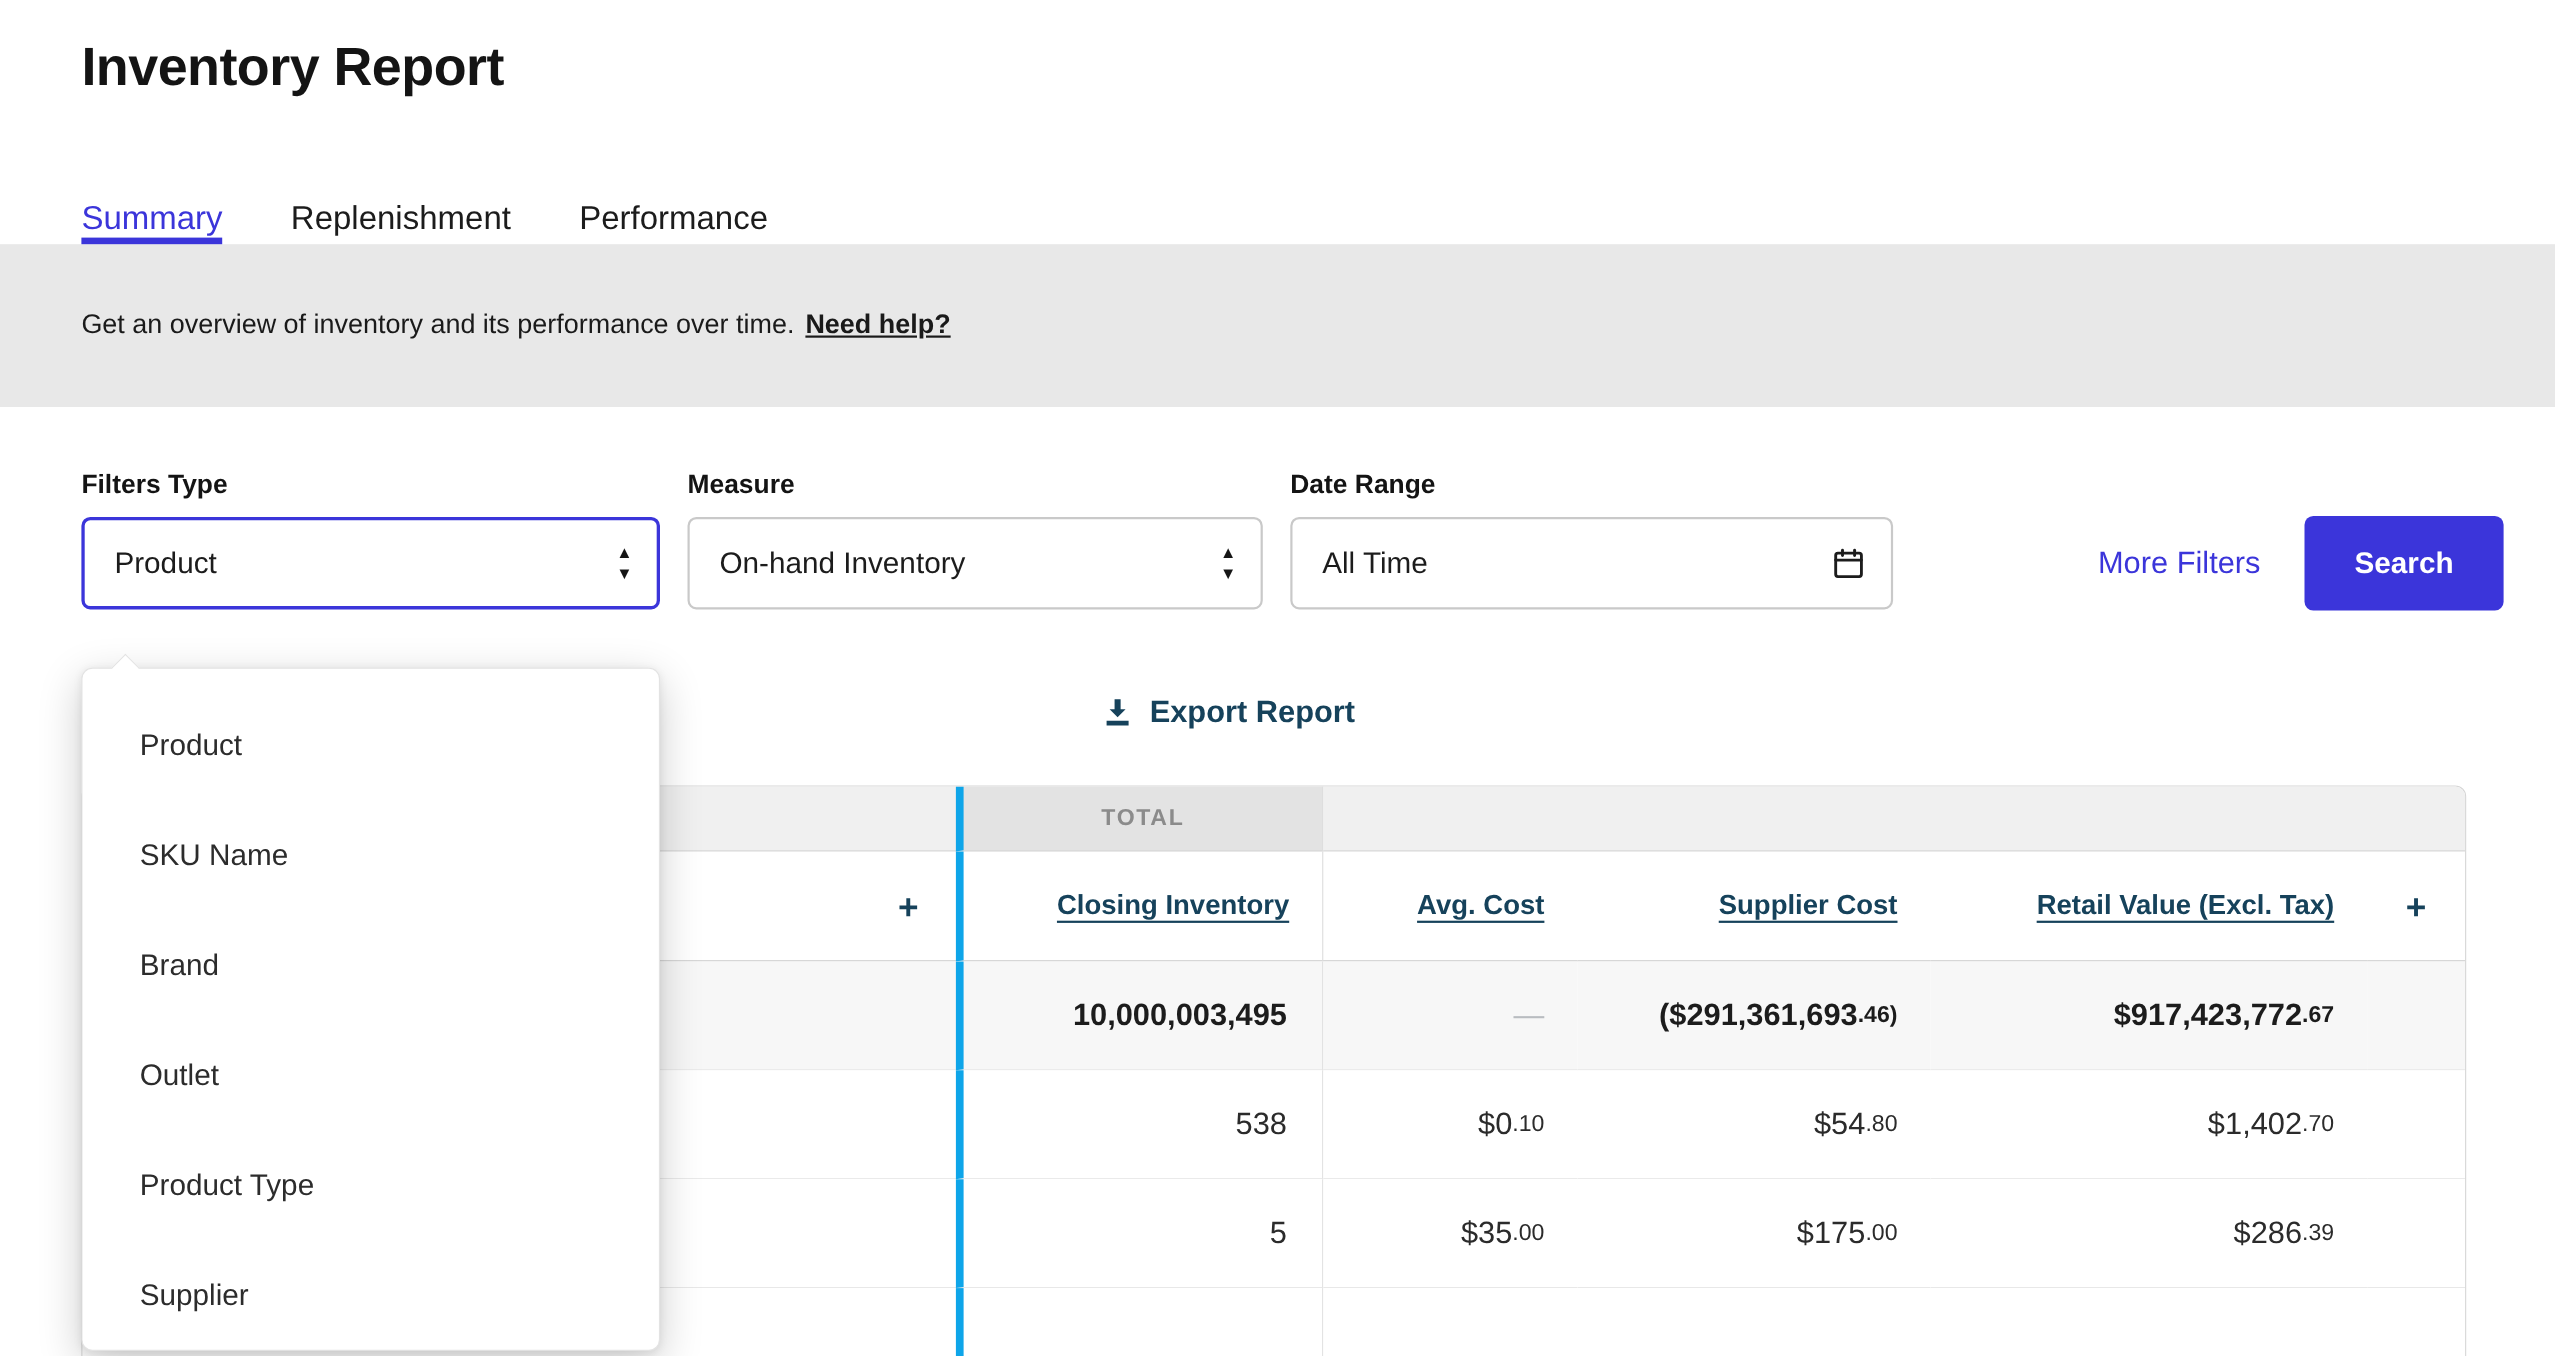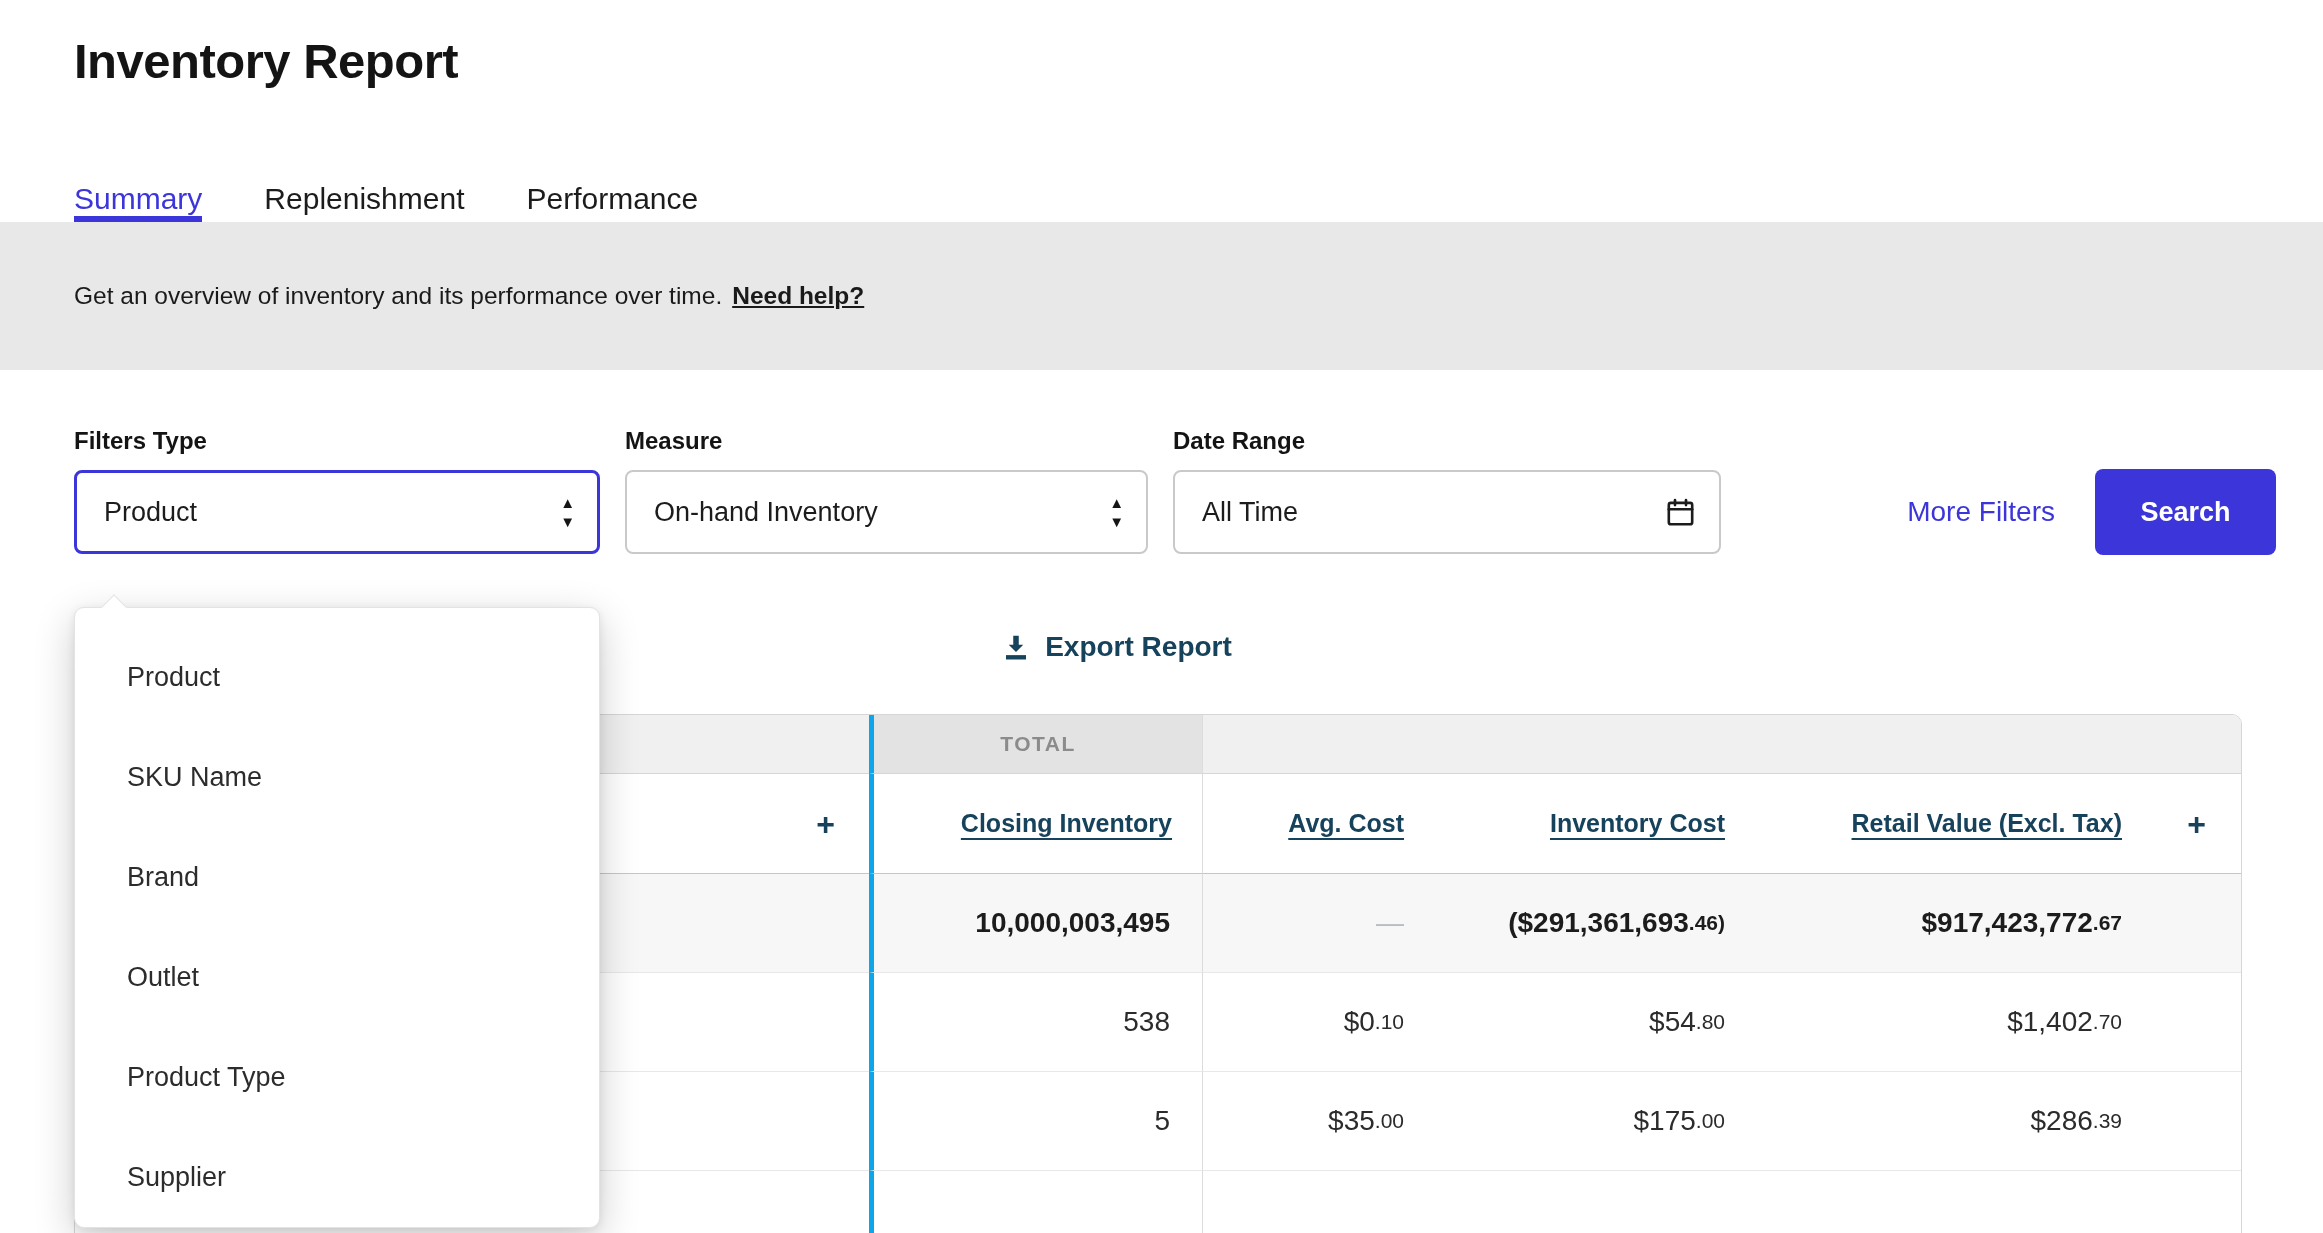--- a/index.html
+++ b/index.html
@@ -39,21 +39,21 @@
   .export-row { display:flex; justify-content:center; margin-top:76px; padding-right:90px; }
   .export-btn { display:flex; align-items:center; gap:14px; background:none; border:none; cursor:pointer; font-family:inherit; font-size:28px; font-weight:700; color:#16425b; }
 
   
   .table {
     margin:50px 0 0 74px; width:max-content;
     display:grid; grid-template-columns:794px 334px 231px 321px 397px 89px;
     border:1px solid #d6d6d6; border-radius:10px 10px 0 0; overflow:hidden; background:#fff;
   }
   .cell { display:flex; align-items:center; }
-  .colb { border-left:5px solid #0ea5e9; border-right:1px solid #dcdcdc; }
+  .colb { border-left:7px solid #0ea5e9; border-right:1px solid #dcdcdc; }
 
   .band { height:59px; background:#f0f0f0; border-bottom:1px solid #d6d6d6; }
   .band.total-cell { background:#e3e3e3; justify-content:center; font-size:21px; font-weight:700; letter-spacing:1.5px; color:#8b8b8b; }
   .band.rest { grid-column:span 4; }
 
   .head { height:100px; border-bottom:1px solid #c6c6c6; justify-content:flex-end; padding-right:30px; font-size:25px; font-weight:700; color:#16425b; }
   .head .lbl { text-decoration:underline; text-underline-offset:6px; text-decoration-thickness:2px; cursor:pointer; }
   .head.first { padding-right:34px; }
   .head.plus-col { justify-content:center; padding-right:0; }
   .plus { font-size:32px; font-weight:700; color:#16425b; cursor:pointer; line-height:1; }
@@ -156,21 +156,21 @@
   <div class="cell head first" style="justify-content:flex-end;">
     <span class="plus">+</span>
   </div>
   <div class="cell head colb">
     <span class="lbl">Closing Inventory</span>
   </div>
   <div class="cell head">
     <span class="lbl">Avg. Cost</span>
   </div>
   <div class="cell head">
-    <span class="lbl">Inventory Cost</span>
+    <span class="lbl">Supplier Cost</span>
   </div>
   <div class="cell head">
     <span class="lbl">Retail Value (Excl. Tax)</span>
   </div>
   <div class="cell head plus-col">
     <span class="plus">+</span>
   </div>
 
   <div class="cell dcell row-total blank"></div>
   <div class="cell dcell row-total colb closing">10,000,003,495</div>

